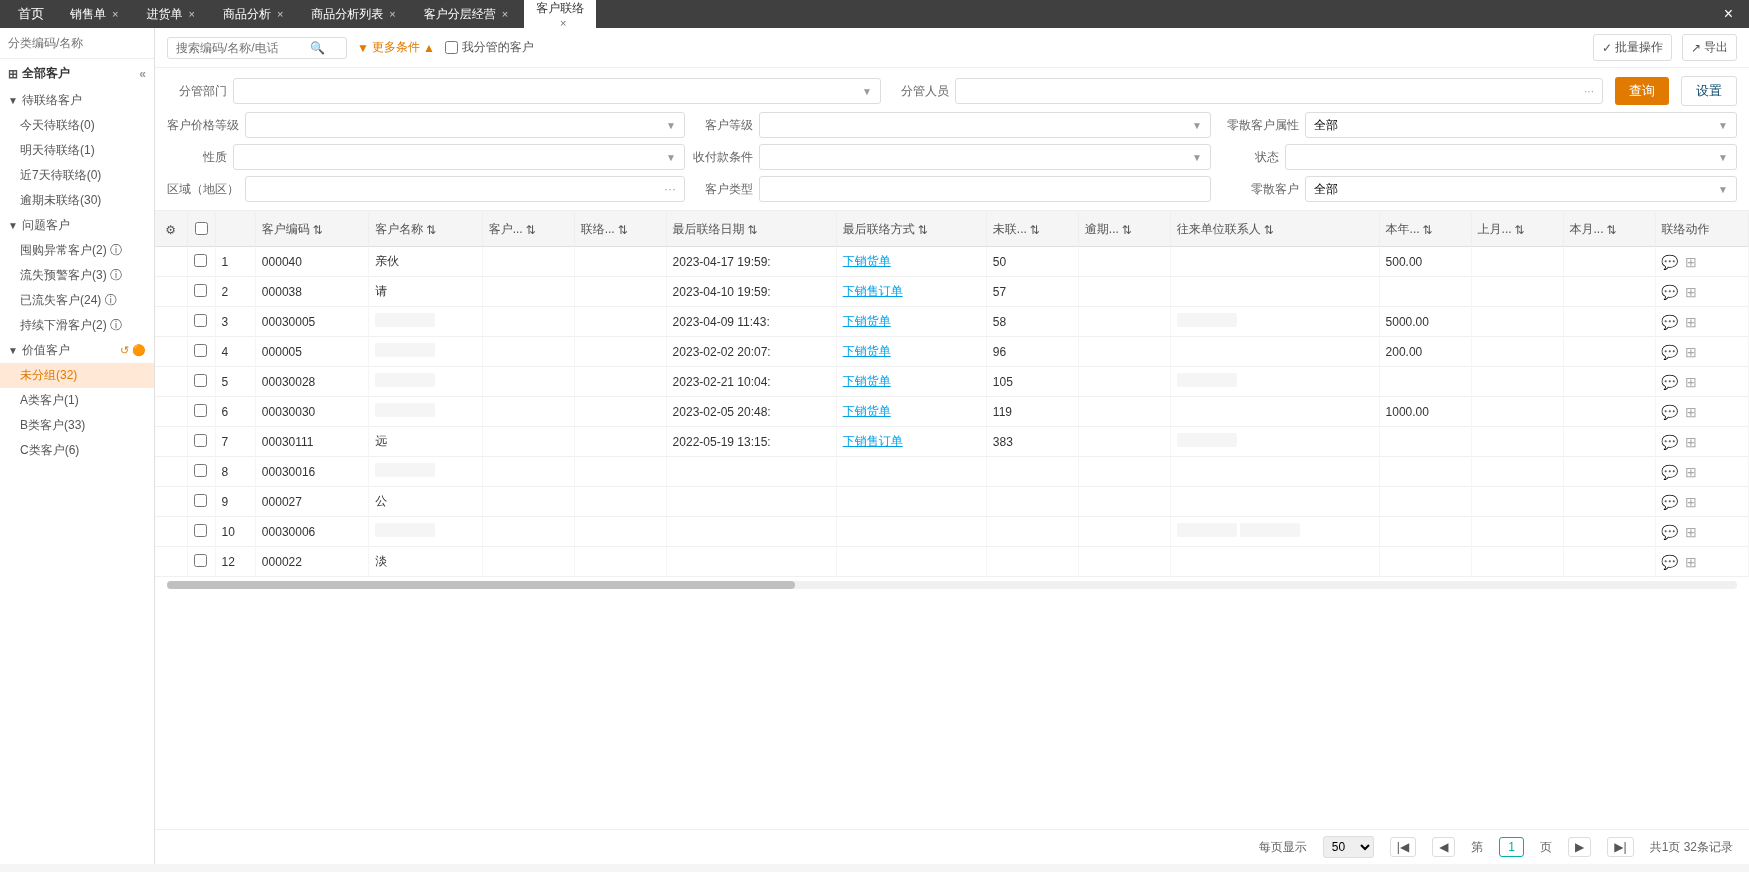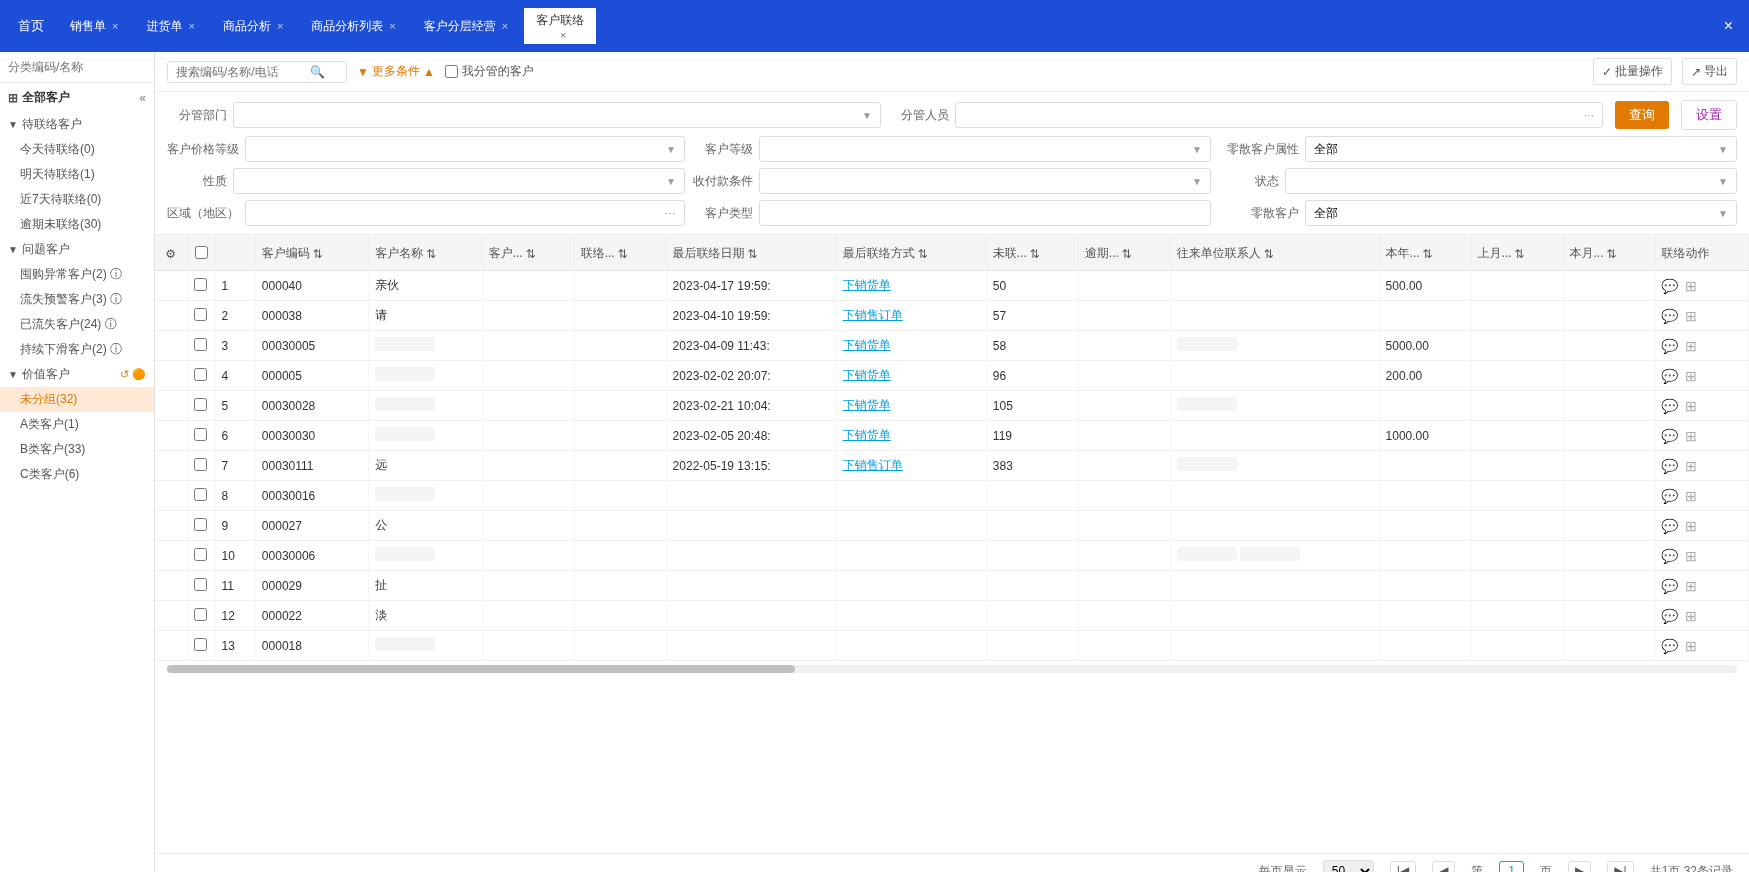--- a/index.html
+++ b/index.html
@@ -2,22 +2,22 @@
 <html><head>
   <meta charset="utf-8">
   <style>
     * { box-sizing: border-box; margin: 0; padding: 0; font-family: 'Microsoft YaHei', Arial, sans-serif; font-size: 12px; }
     body { background: #f5f5f5; overflow: hidden; }
 
     
     .top-nav {
       display: flex;
       align-items: center;
-      background: #1d4ed8;
-      height: 52px;
+      background: #404040;
+      height: 28px;
       padding: 12px 8px;
       gap: 4px;
     }
     .nav-tab {
       display: flex;
       align-items: center;
       padding: 4px 12px;
       color: #fff;
       cursor: pointer;
       height: 36px;
@@ -245,21 +245,21 @@
       color: #fff;
       border: none;
       border-radius: 3px;
       padding: 5px 14px;
       cursor: pointer;
       font-size: 13px;
       margin-left: 4px;
     }
     .btn-reset {
       background: #fff;
-      color: #a21caf;
+      color: #0c4a6e;
       border: 1px solid #ddd;
       border-radius: 3px;
       padding: 5px 14px;
       cursor: pointer;
       font-size: 13px;
       margin-left: 4px;
     }
 
     
     .table-container {
@@ -887,69 +887,23 @@
     <td>
       <div class="row-actions">
         <span class="action-icon">💬</span>
         <span class="action-icon">⊞</span>
       </div>
     </td>
   </tr>
             <tr>
     <td></td>
     <td><input type="checkbox" style=""></td>
-    <td>11</td>
-    <td>000029</td>
-    <td>扯</td>
-    <td></td>
-    <td></td>
-    <td></td>
-    <td></td>
-    <td></td>
-    <td></td>
-    <td></td>
-    <td></td>
-    <td></td>
-    <td></td>
-    <td>
-      <div class="row-actions">
-        <span class="action-icon">💬</span>
-        <span class="action-icon">⊞</span>
-      </div>
-    </td>
-  </tr>
-            <tr>
-    <td></td>
-    <td><input type="checkbox" style=""></td>
     <td>12</td>
     <td>000022</td>
     <td>淡</td>
-    <td></td>
-    <td></td>
-    <td></td>
-    <td></td>
-    <td></td>
-    <td></td>
-    <td></td>
-    <td></td>
-    <td></td>
-    <td></td>
-    <td>
-      <div class="row-actions">
-        <span class="action-icon">💬</span>
-        <span class="action-icon">⊞</span>
-      </div>
-    </td>
-  </tr>
-            <tr>
-    <td></td>
-    <td><input type="checkbox" style=""></td>
-    <td>13</td>
-    <td>000018</td>
-    <td><span class="td-blurred"></span></td>
     <td></td>
     <td></td>
     <td></td>
     <td></td>
     <td></td>
     <td></td>
     <td></td>
     <td></td>
     <td></td>
     <td></td>

